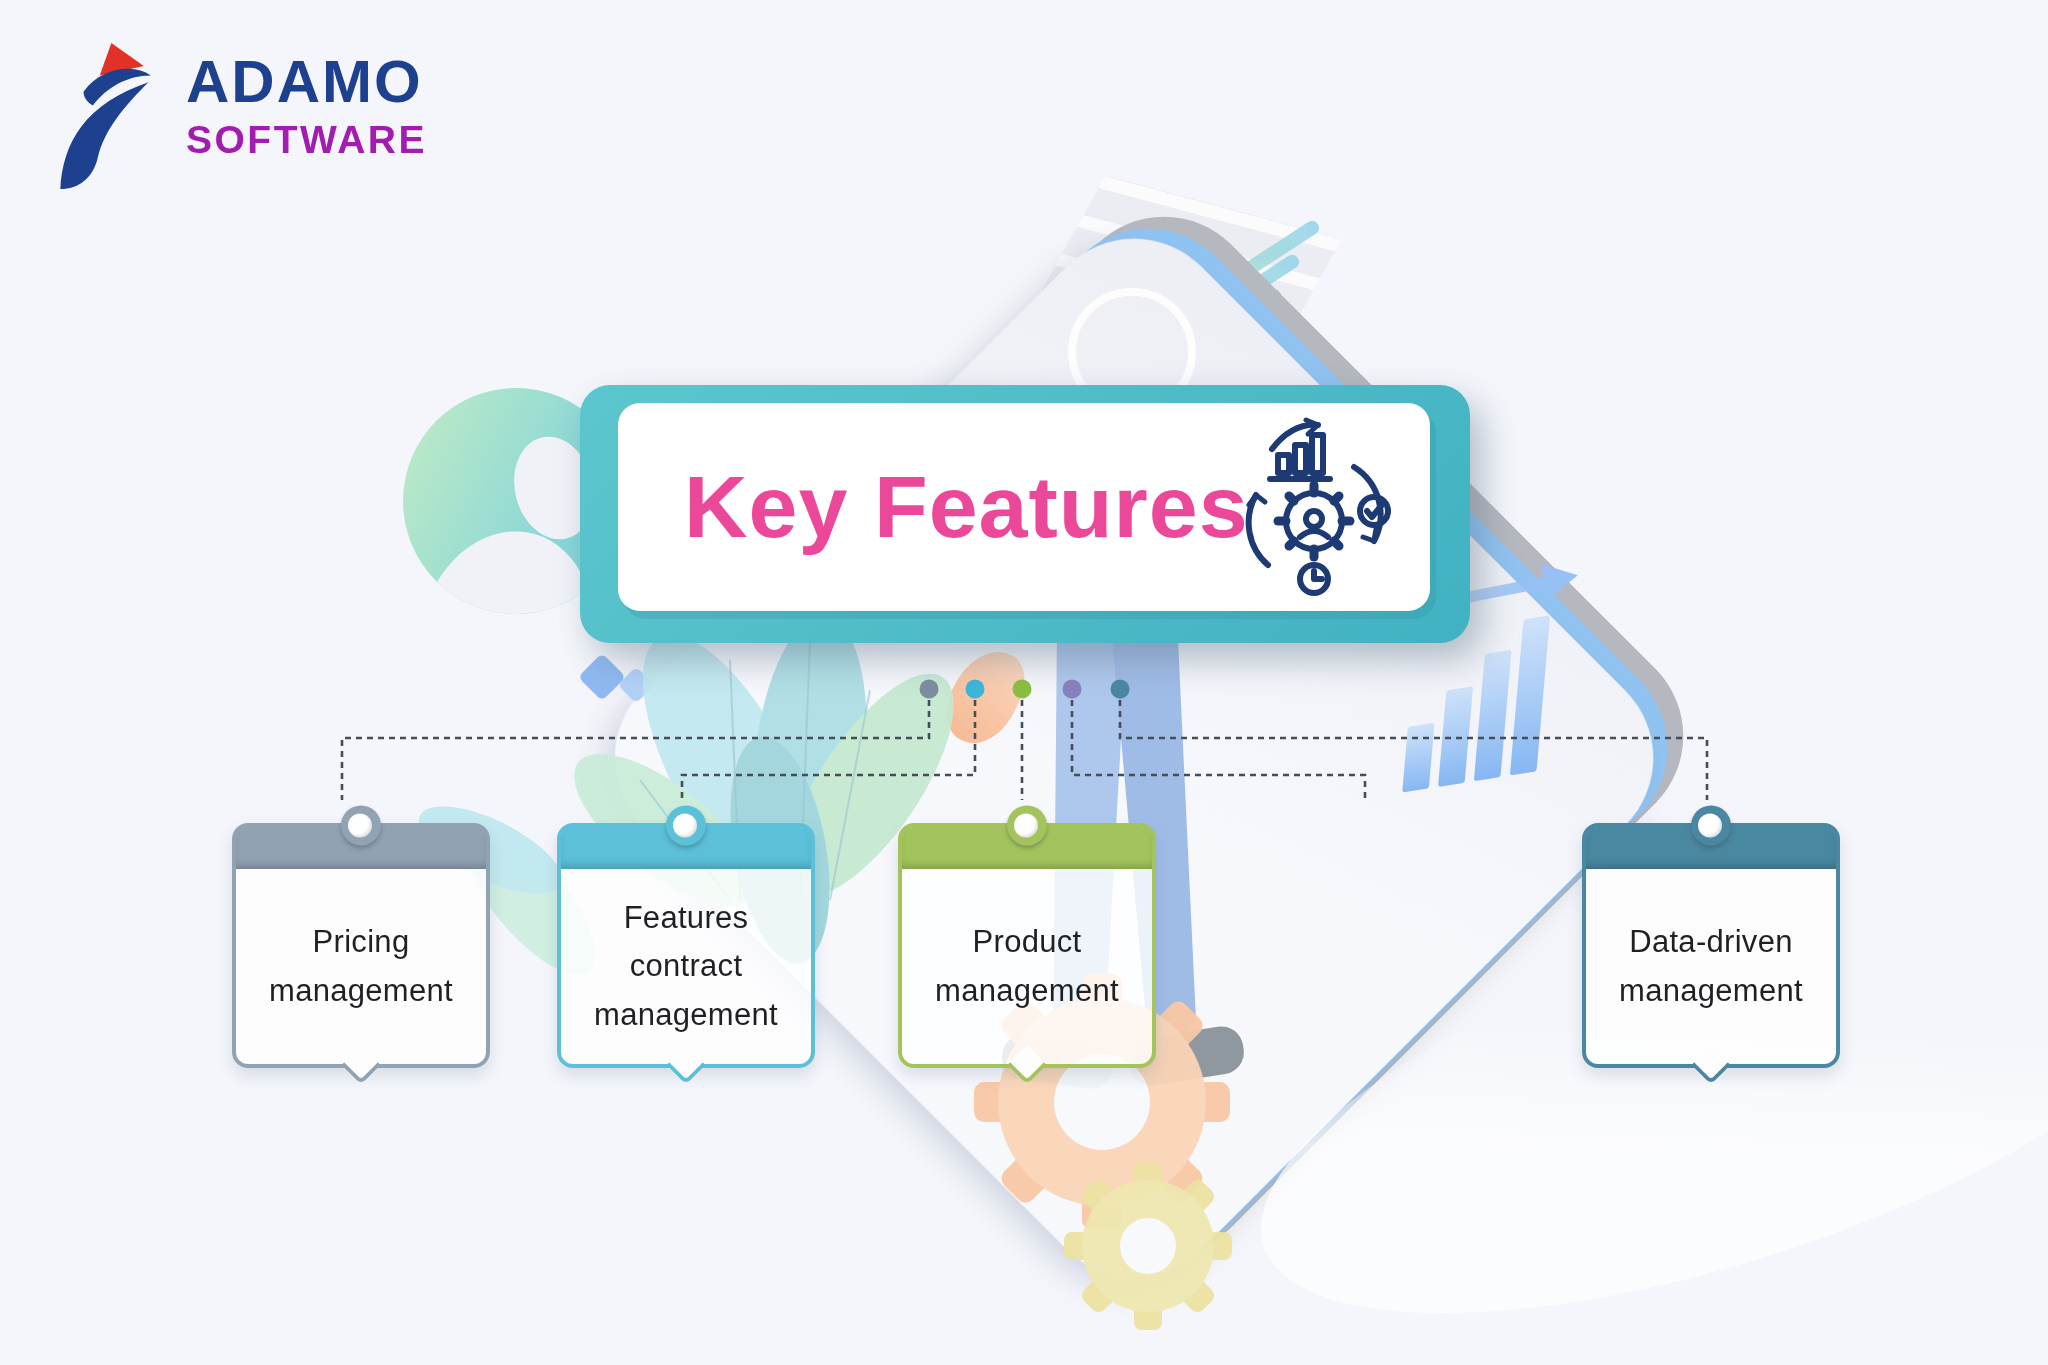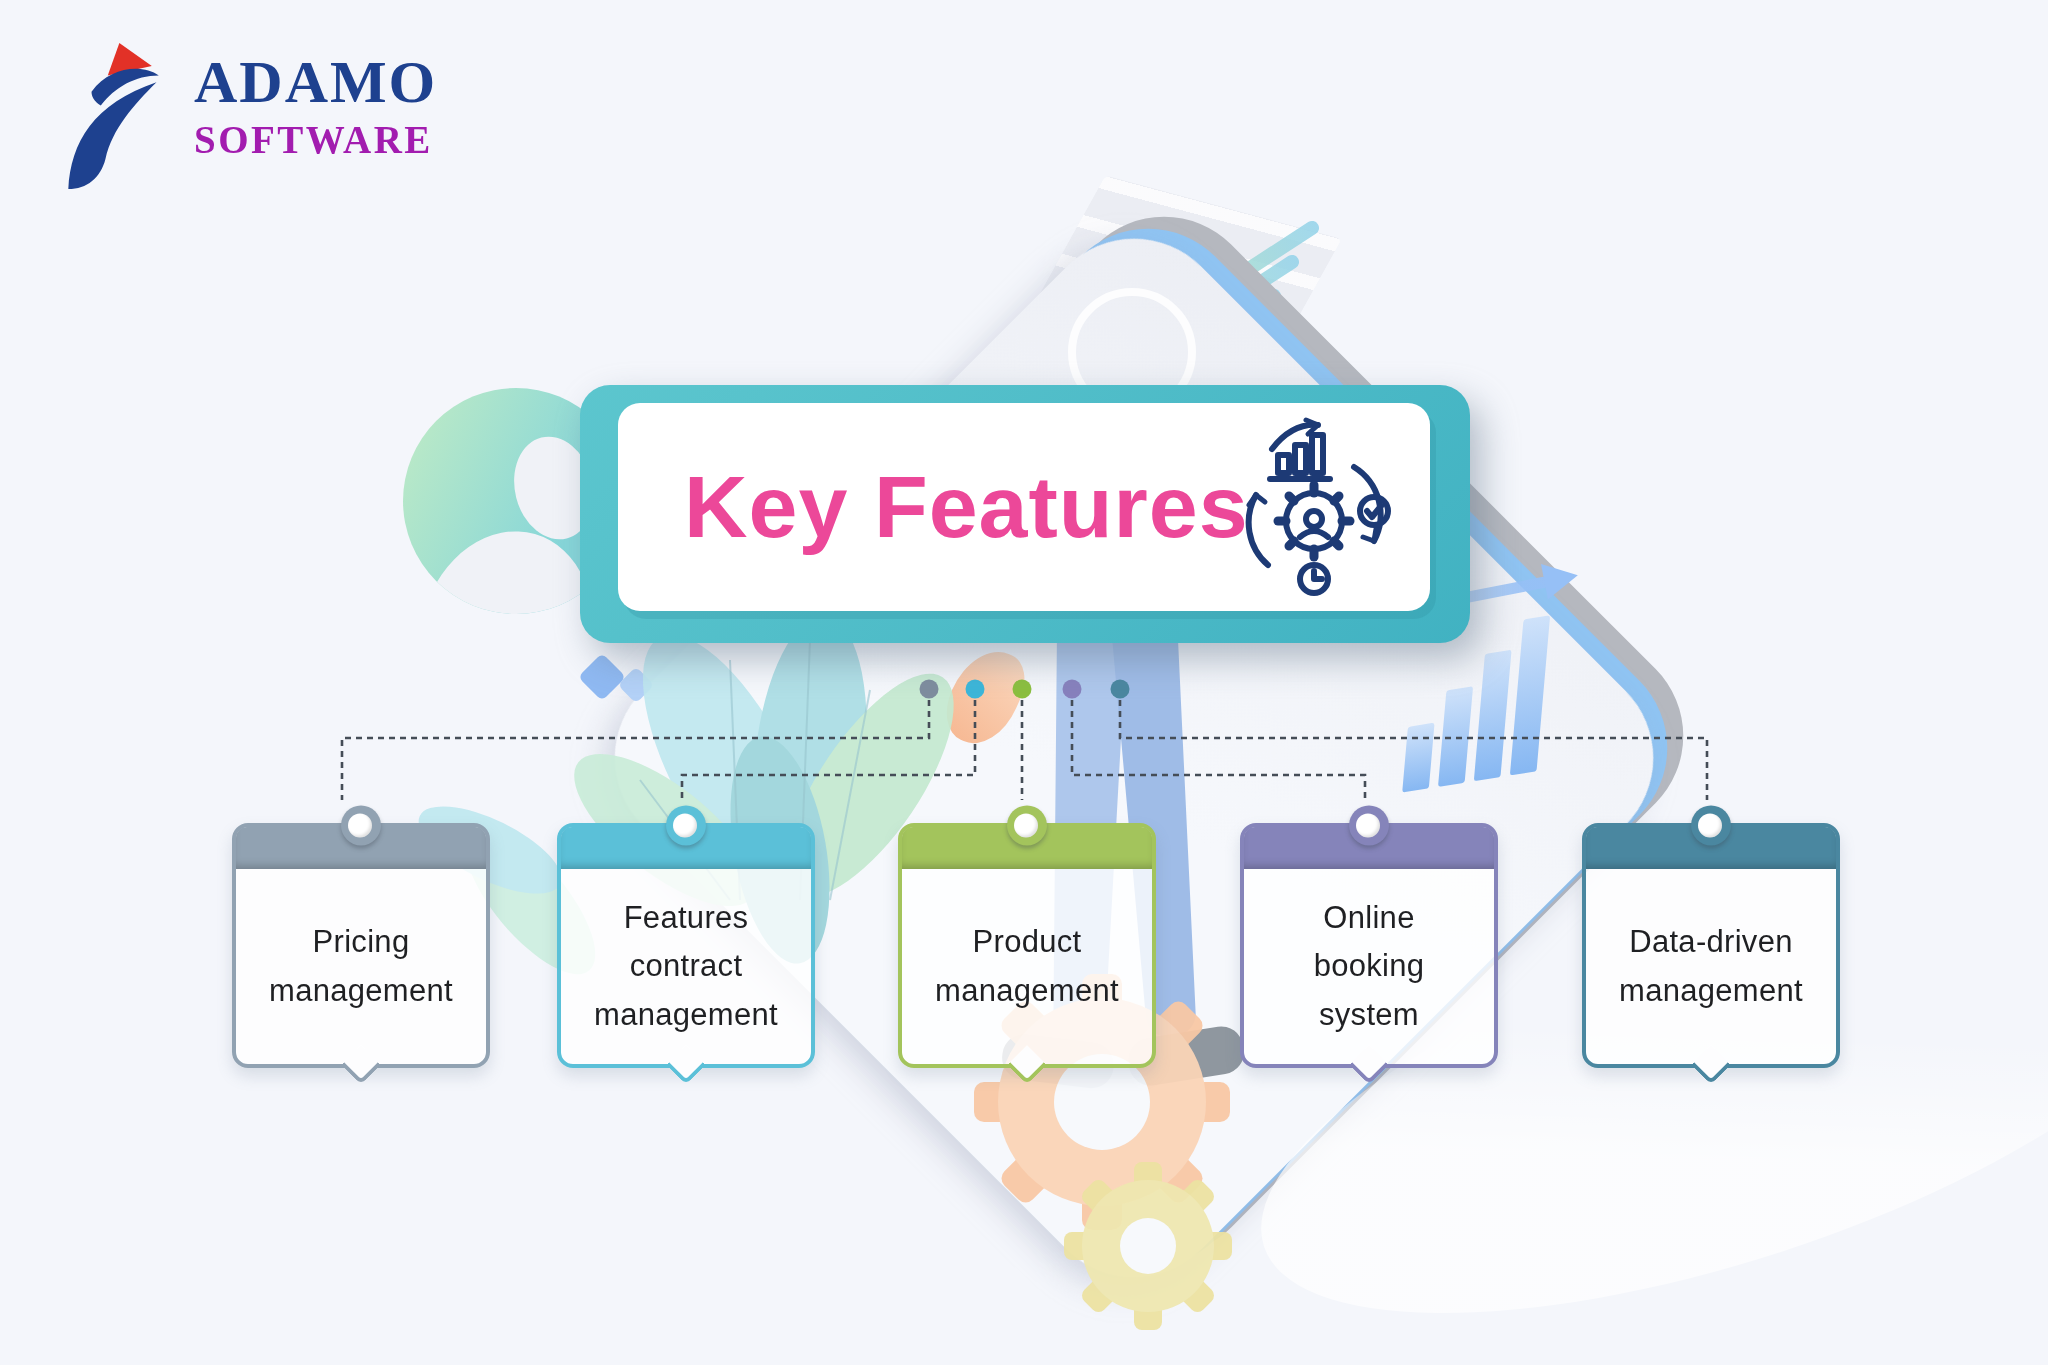--- a/index.html
+++ b/index.html
@@ -3,21 +3,21 @@
 <meta charset="utf-8">
 <style>
   html,body{margin:0;padding:0;background:#e8eaf2;}
   .stage{
     position:relative;width:2048px;height:1365px;overflow:hidden;
     background:#f4f6fb;font-family:"Liberation Sans",sans-serif;
   }
   .abs{position:absolute;}
 
   
-  .logo{left:66px;top:38px;width:420px;height:160px;z-index:9;font-family:Liberation Serif, serif;}
+  .logo{left:58px;top:38px;width:420px;height:160px;z-index:9;}
   .logo-mark{position:absolute;left:0;top:2px;width:116px;height:152px;}
   .logo-text{position:absolute;left:128px;top:14px;}
   .logo-brand{font-size:60px;font-weight:700;color:#1e418f;letter-spacing:2px;line-height:1;}
   .logo-sub{font-size:39px;font-weight:700;color:#a21caf;letter-spacing:2.5px;line-height:1;margin-top:8px;}
 
   
   .doc-sheet{left:1015px;top:190px;width:245px;height:345px;background:#eaecf2;
     transform:rotate(15deg) skewX(-14deg);z-index:1;border-radius:6px;
     background-image:repeating-linear-gradient(0deg,transparent 0 30px,rgba(255,255,255,.9) 30px 43px);
     opacity:.85;}
@@ -256,32 +256,20 @@
     <div class="pin">
         <span class="pin-ball"></span>
       </div>
     <div class="card-body">
       <span>Product</span>
         <span>management</span>
     </div>
     <div class="notch"></div>
   </div>
 
-  <div class="abs card" style="left: 1240px; --accent: #8584ba;">
-    <div class="card-header"></div>
-    <div class="pin">
-        <span class="pin-ball"></span>
-      </div>
-    <div class="card-body">
-      <span>Online</span>
-        <span>booking</span>
-        <span>system</span>
-    </div>
-    <div class="notch"></div>
-  </div>
 
   <div class="abs card" style="left: 1582px; --accent: #4a87a0;">
     <div class="card-header"></div>
     <div class="pin">
         <span class="pin-ball"></span>
       </div>
     <div class="card-body">
       <span>Data-driven</span>
         <span>management</span>
     </div>

